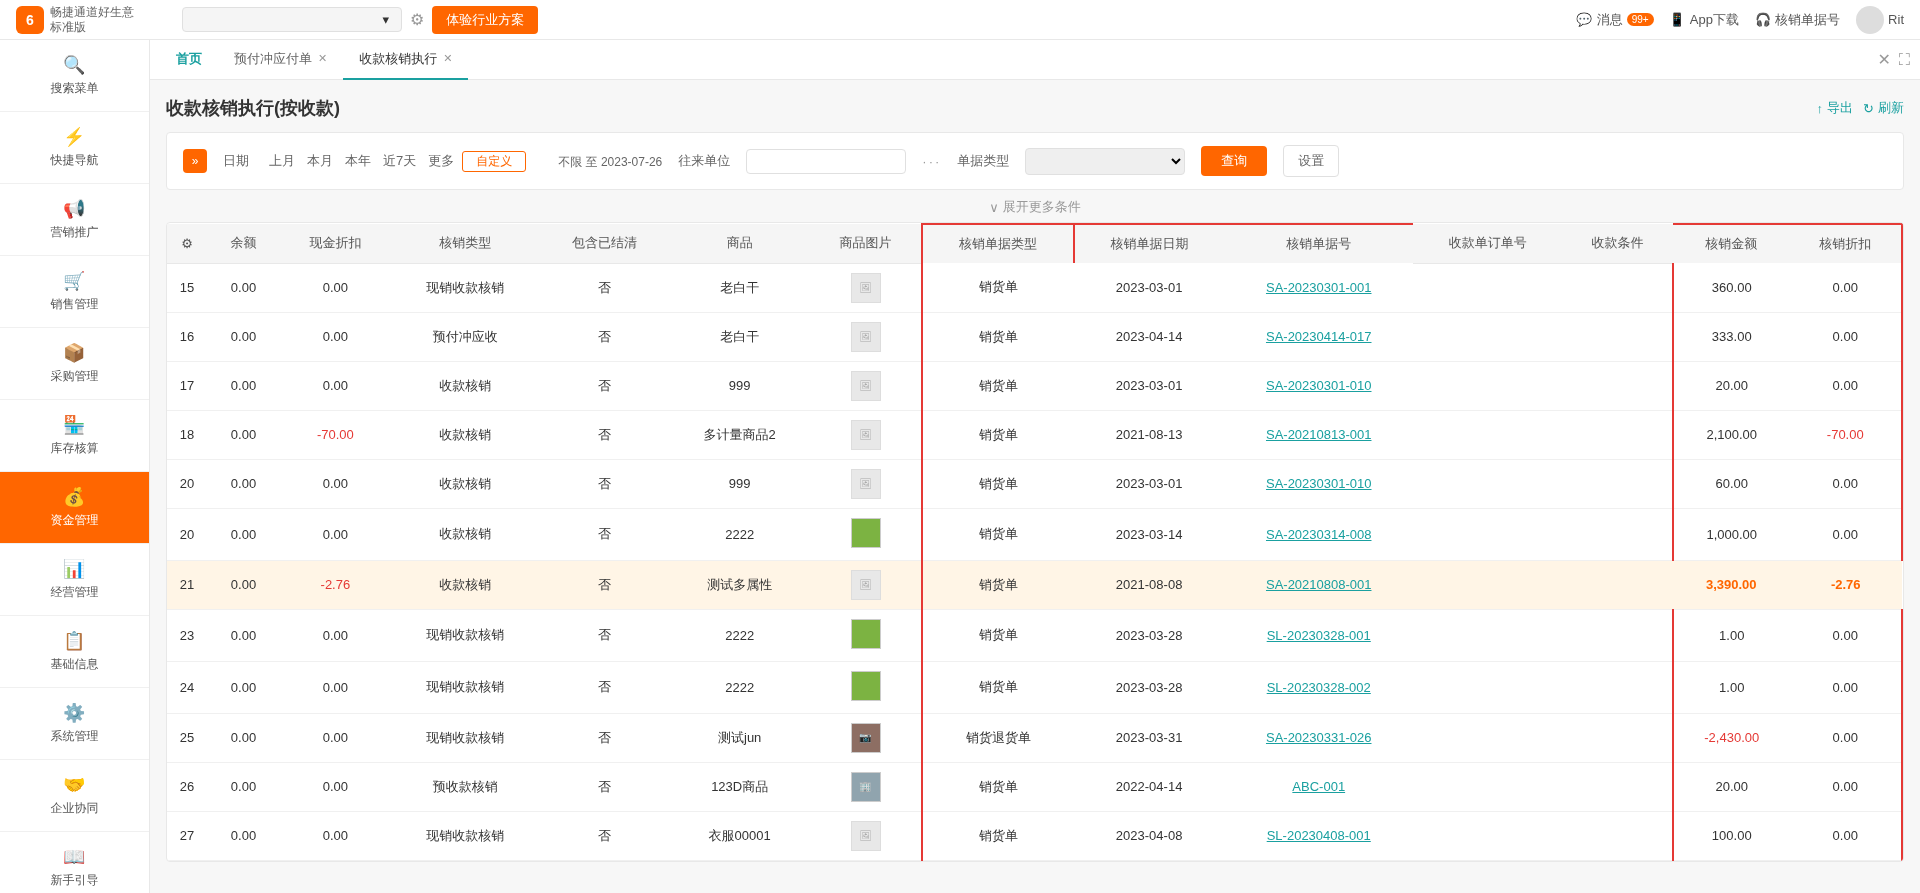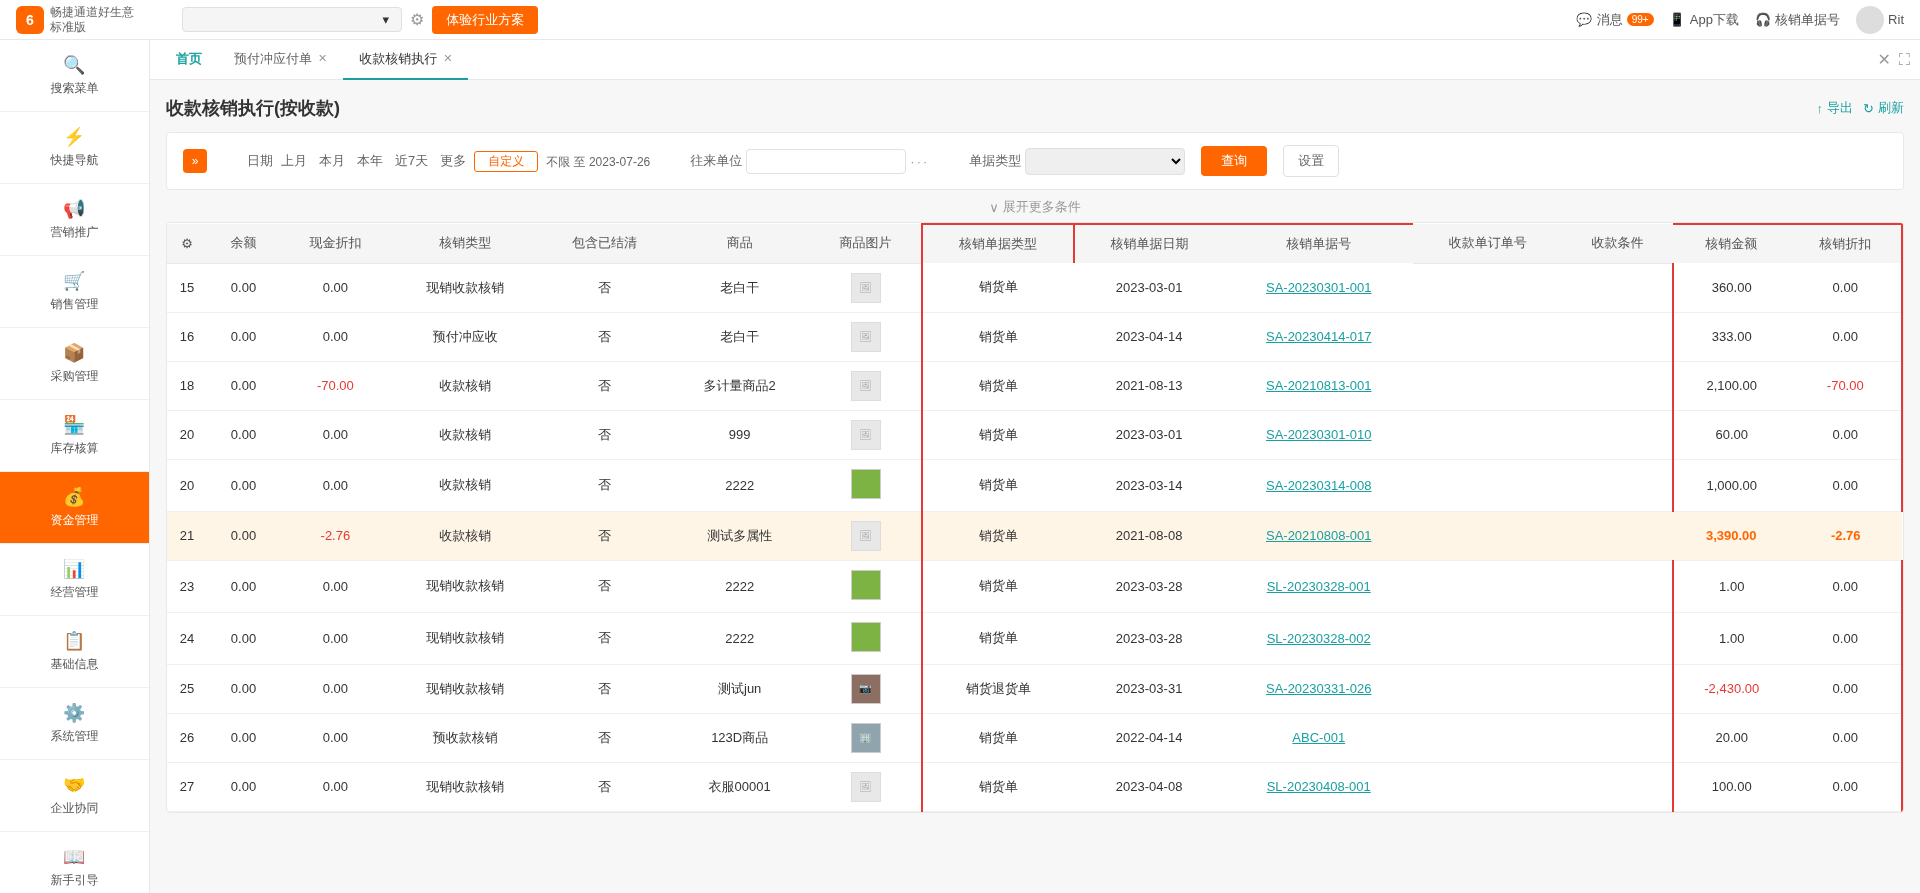--- a/index.html
+++ b/index.html
@@ -44,21 +44,21 @@
     .page-content { flex: 1; overflow: auto; padding: 16px; background: #f7f7f7; }
     .page-header { display: flex; align-items: center; justify-content: space-between; margin-bottom: 12px; }
     .page-title { font-size: 18px; font-weight: bold; color: #333; }
     .page-actions { display: flex; gap: 10px; }
     .action-btn { display: flex; align-items: center; gap: 4px; cursor: pointer; color: #1aa0a0; font-size: 13px; }
 
     
     .filter-bar { background: #fff; border: 1px solid #e8e8e8; border-radius: 4px; padding: 12px 16px; margin-bottom: 8px; }
     .filter-row { display: flex; align-items: center; gap: 16px; flex-wrap: wrap; }
     .filter-expand-btn { width: 24px; height: 24px; background: #ff6600; color: #fff; border-radius: 4px; display: flex; align-items: center; justify-content: center; cursor: pointer; font-size: 12px; }
-    .filter-item { display: flex; align-items: center; gap: 4px; margin-left: 24px; }
+    .filter-item { display: flex; align-items: center; gap: 16px; }
     .filter-label { color: #666; font-size: 13px; white-space: nowrap; }
     .filter-date-group { display: flex; align-items: center; gap: 4px; }
     .date-link { color: #666; cursor: pointer; font-size: 13px; padding: 2px 4px; }
     .date-custom { color: #f60; border: 1px solid #f60; border-radius: 3px; padding: 1px 13px; font-size: 12px; cursor: pointer; }
     .date-range { color: #666; font-size: 12px; margin-top: 2px; }
     .filter-input { border: 1px solid #e0e0e0; border-radius: 4px; padding: 4px 8px; font-size: 13px; width: 160px; }
     .filter-select { border: 1px solid #e0e0e0; border-radius: 4px; padding: 4px 8px; font-size: 13px; width: 160px; }
     .filter-more { color: #999; letter-spacing: 2px; cursor: pointer; }
     .filter-search-btn { background: #ff6600; color: #fff; border: none; border-radius: 4px; padding: 6px 20px; font-size: 13px; cursor: pointer; }
     .filter-setting-btn { border: 1px solid #e0e0e0; background: #fff; color: #666; border-radius: 4px; padding: 6px 14px; font-size: 13px; cursor: pointer; }
@@ -297,20 +297,36 @@
       <td><div class="img-placeholder">🖼</div></td>
       <td style="border-left: 2px solid #e53935;">销货单</td>
       <td>2023-04-14</td>
       <td><a class="col-link">SA-20230414-017</a></td>
       <td></td>
       <td></td>
       <td style="border-left: 2px solid #e53935;">333.00</td>
       <td style="border-right: 2px solid #e53935;">0.00</td>
     </tr>
               <tr>
+      <td>17</td>
+      <td>0.00</td>
+      <td>0.00</td>
+      <td>收款核销</td>
+      <td>否</td>
+      <td>999</td>
+      <td><div class="img-placeholder">🖼</div></td>
+      <td style="border-left: 2px solid #e53935;">销货单</td>
+      <td>2023-03-01</td>
+      <td><a class="col-link">SA-20230301-010</a></td>
+      <td></td>
+      <td></td>
+      <td style="border-left: 2px solid #e53935;">20.00</td>
+      <td style="border-right: 2px solid #e53935;">0.00</td>
+    </tr>
+              <tr>
       <td>18</td>
       <td>0.00</td>
       <td class="col-red">-70.00</td>
       <td>收款核销</td>
       <td>否</td>
       <td>多计量商品2</td>
       <td><div class="img-placeholder">🖼</div></td>
       <td style="border-left: 2px solid #e53935;">销货单</td>
       <td>2021-08-13</td>
       <td><a class="col-link">SA-20210813-001</a></td>

